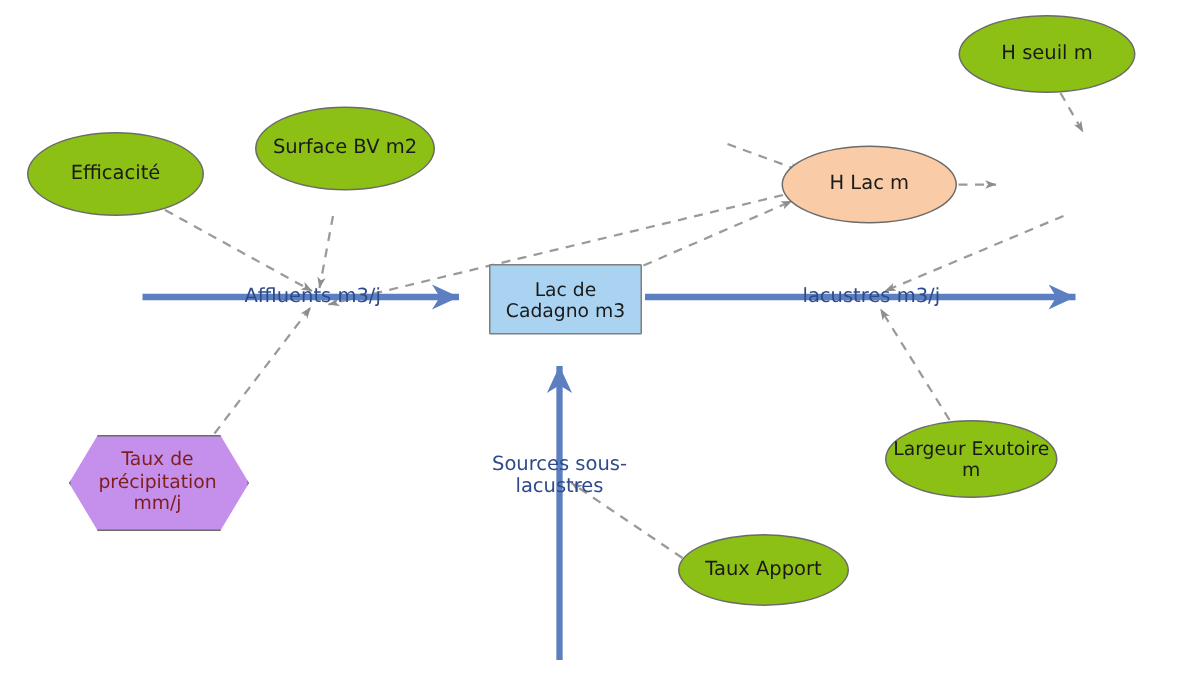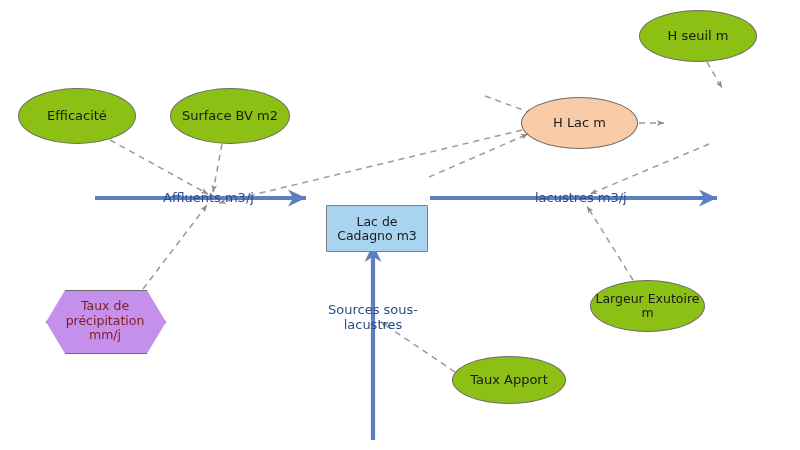--- a/index.html
+++ b/index.html
@@ -122,29 +122,29 @@
 
     <g stroke="#5b7fc0" stroke-width="4.2" fill="none" stroke-linecap="butt">
       <line x1="95" y1="198" x2="306" y2="198" marker-end="url(#flowArrowH)"></line>
       <line x1="430" y1="198" x2="717" y2="198" marker-end="url(#flowArrowH)"></line>
       <line x1="373" y1="440" x2="373" y2="244" marker-end="url(#flowArrowV)"></line>
     </g>
   </svg>
 
   <div class="node node-ellipse" style="left:18px; top:88px; width:118px; height:56px; font-size:13px;">Efficacité</div>
 
-  <div class="node node-ellipse" style="left:170px; top:88px; width:120px; height:56px; font-size:13px;">Surface BV m2</div>
+  <div class="node node-ellipse" style="left:170px; top:71px; width:120px; height:56px; font-size:13px;">Surface BV m2</div>
 
 
   <div class="node node-ellipse" style="left:639px; top:10px; width:118px; height:52px; font-size:13px;">H seuil m</div>
 
   <div class="node node-ellipse peach" style="left:521px; top:97px; width:117px; height:52px; font-size:13px;">H Lac m</div>
 
 
-  <div class="node node-box" style="left:326px; top:176px; width:102px; height:47px; font-size:12.5px;margin-top:29px;">Lac de
+  <div class="node node-box" style="left:326px; top:176px; width:102px; height:47px; font-size:12.5px;">Lac de
 Cadagno m3</div>
 
   <div class="hex-wrap" style="left:46px; top:290px; width:118px; height:62px;">
     <div class="hex-shape node-hex"></div>
     <div class="hex-label" style="font-size:12.5px;">Taux de
 précipitation
 mm/j</div>
   </div>
 
   <div class="node node-ellipse" style="left:452px; top:356px; width:114px; height:48px; font-size:13px;">Taux Apport</div>

